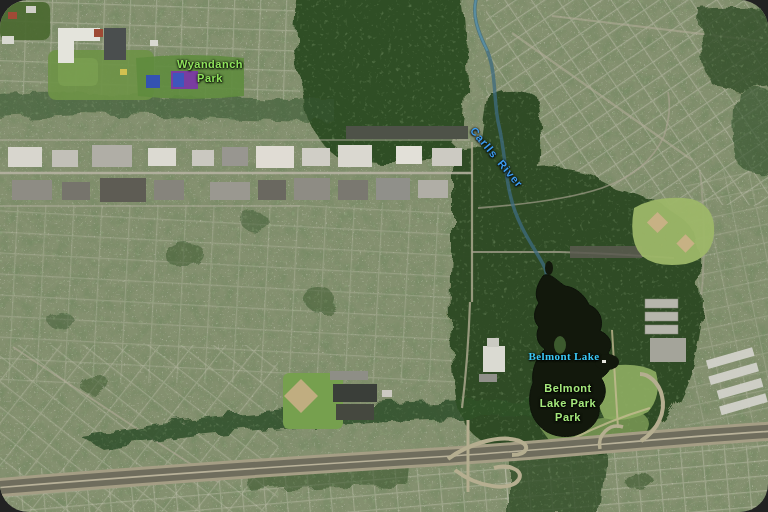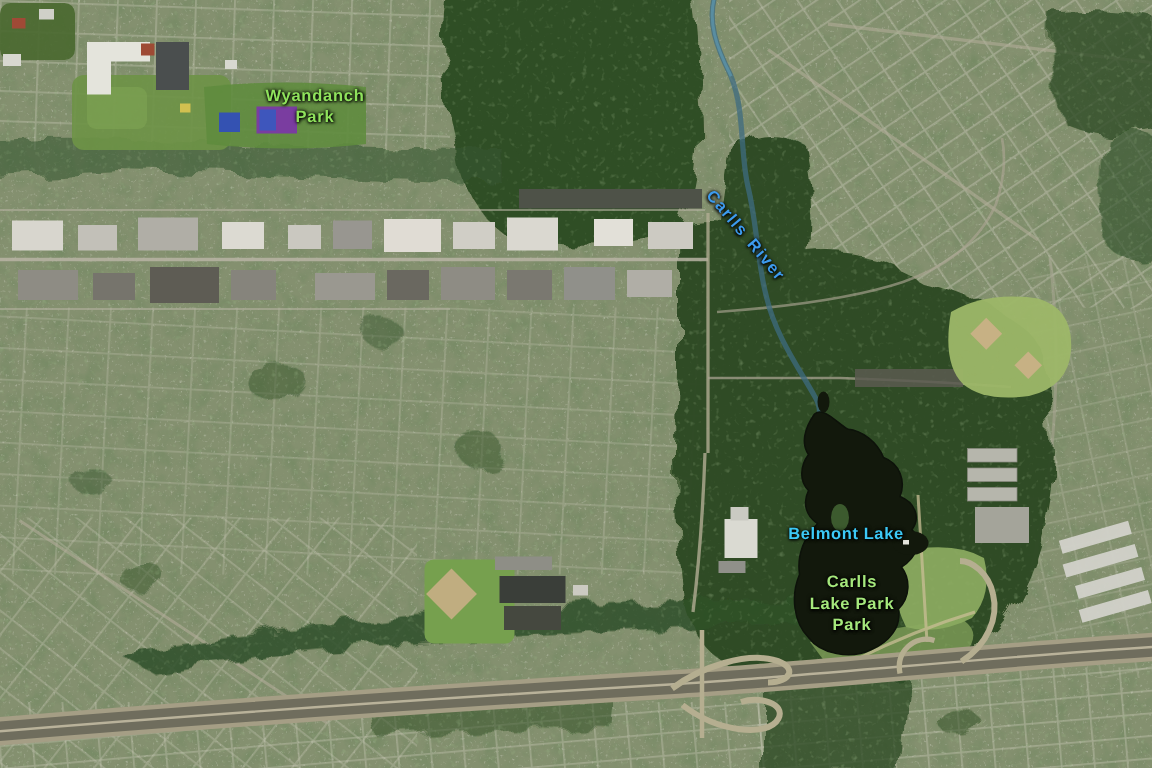--- a/index.html
+++ b/index.html
@@ -1,33 +1,34 @@
 <!DOCTYPE html>
 <html><head>
 <meta charset="utf-8">
 <style>
   html,body{margin:0;padding:0;background:#222;}
   #viewport{
     position:relative;width:768px;height:512px;overflow:hidden;
     font-family:"Liberation Sans",sans-serif;
+    border-radius:28px;
   }
   #viewport svg{position:absolute;left:0;top:0;}
   .map-label{
     position:absolute;
     font-size:11px;font-weight:700;letter-spacing:.5px;
     text-align:center;line-height:14px;
     text-shadow:0 1px 2px rgba(0,0,0,.95),1px 0 2px rgba(0,0,0,.75),0 0 3px rgba(0,0,0,.8);
     white-space:nowrap;pointer-events:none;
   }
   #label-wyandanch-park{left:160px;top:57px;width:100px;}
   #label-carlls-river{
     left:478px;top:124px;transform:rotate(50deg);transform-origin:0 0;
     letter-spacing:1px;word-spacing:2px;
   }
-  #label-belmont-lake{left:522px;top:349px;width:84px;letter-spacing:.4px;}
+  #label-belmont-lake{left:522px;top:349px;width:84px;letter-spacing:.4px;font-family:Liberation Serif, serif;}
   #label-belmont-lake-state-park{left:518px;top:381px;width:100px;line-height:14.5px;}
 </style>
 </head>
 <body>
 
 <div id="viewport">
 
 <svg width="768" height="512" viewBox="0 0 768 512">
   <defs>
 
@@ -238,18 +239,18 @@
 
 <div class="map-label" id="label-carlls-river" style="color: rgb(61, 155, 238);">
   <span>Carlls River</span>
 </div>
 
 <div class="map-label" id="label-belmont-lake" style="color: rgb(60, 201, 246);">
   <span>Belmont Lake</span>
 </div>
 
 <div class="map-label" id="label-belmont-lake-state-park" style="color: rgb(165, 232, 124);">
-  <div>Carlls</div>
+  <div>Belmont</div>
   <div>Lake Park</div>
   <div>Park</div>
 </div>
 
 </div>
 
 </body></html>

